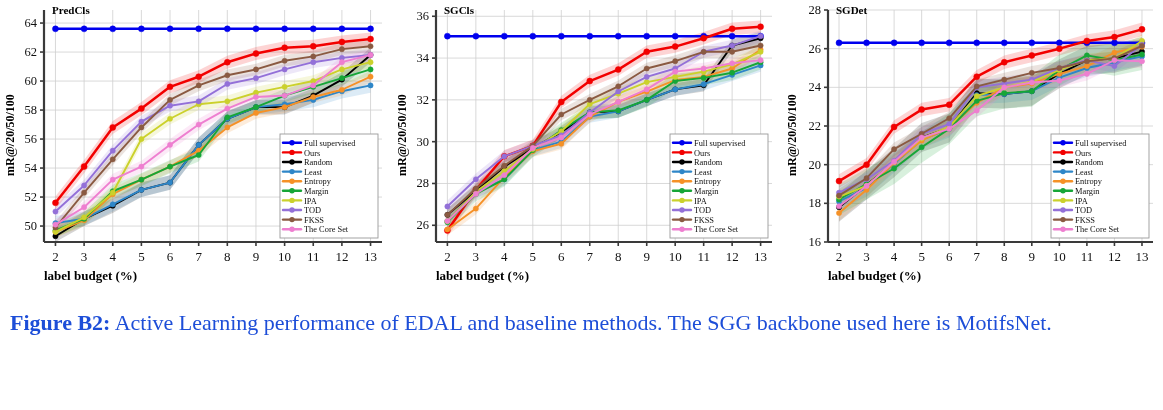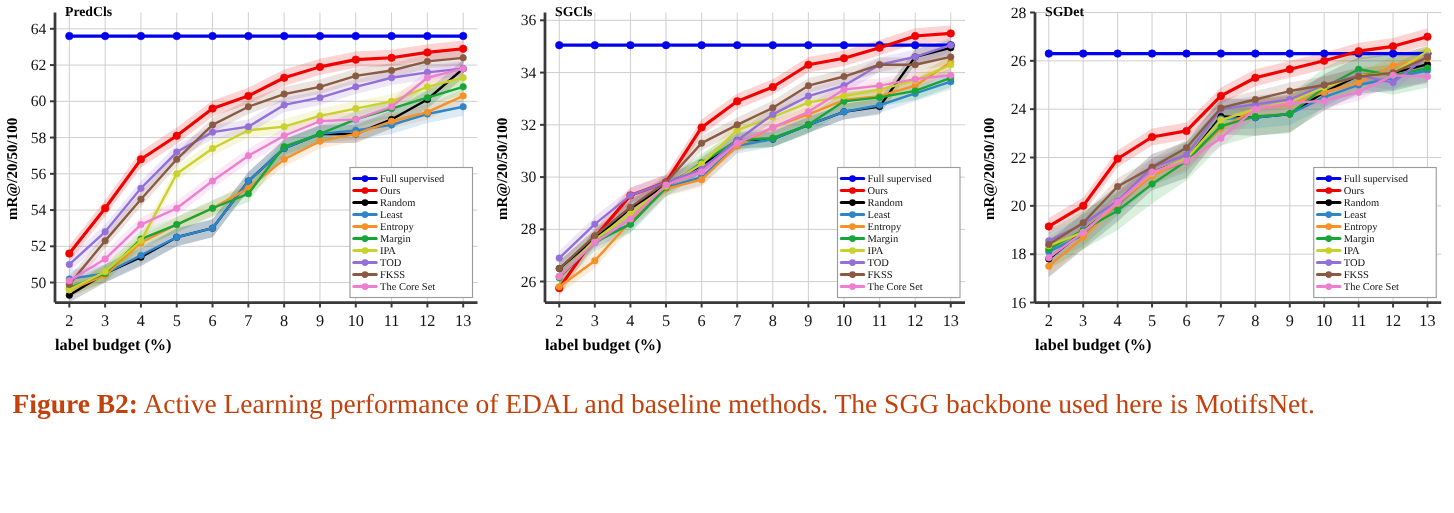--- a/index.html
+++ b/index.html
@@ -24,21 +24,21 @@
   .plotsvg{display:block;}
   .subtitle{
     position:absolute;font:bold 11px "Liberation Serif",serif;color:#000;
   }
   .xlabel{
     position:absolute;font:bold 13px "Liberation Serif",serif;color:#000;
     text-align:left;
   }
   .caption{
     position:absolute;left:10px;top:308px;width:1145px;
-    font:22px "Liberation Serif",serif;color:#c2410c;line-height:1.32;
+    font:22px "Liberation Serif",serif;color:#1d4ed8;line-height:1.32;
   }
   .caption b{font-weight:bold;}
   text{font-family:"Liberation Serif",serif;}
 </style>
 </head>
 <body>
 
 <div id="root">
 
   <div class="panels">

